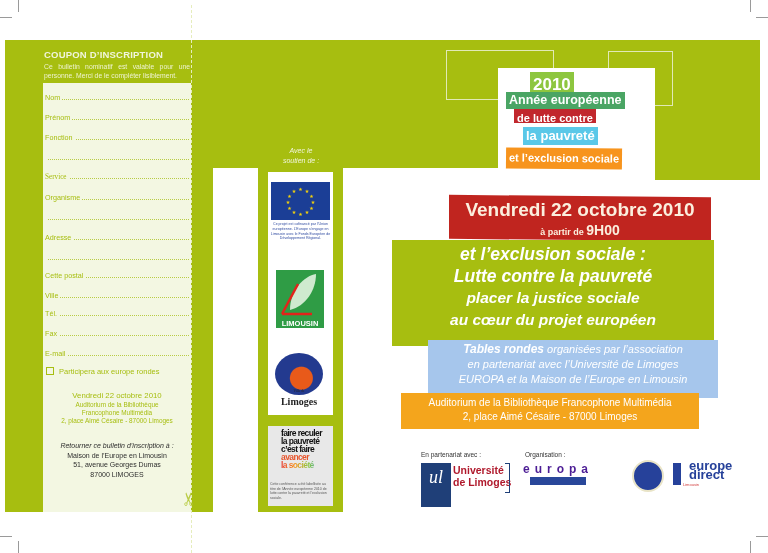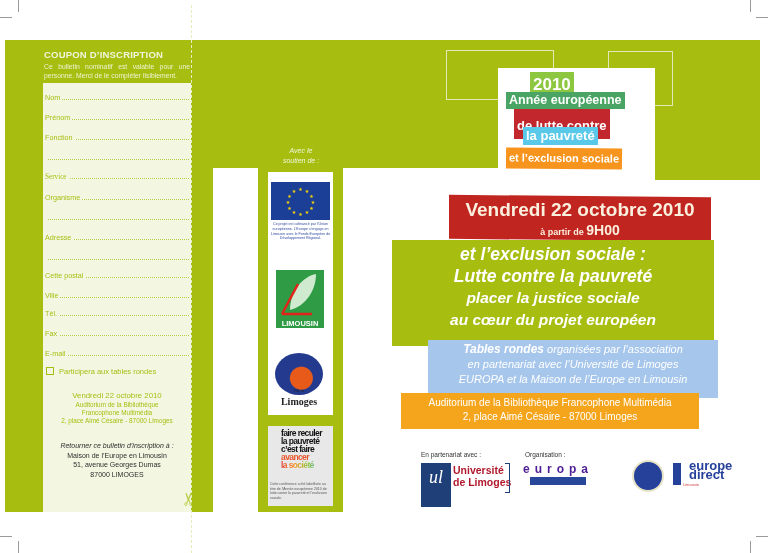--- a/index.html
+++ b/index.html
@@ -99,21 +99,21 @@
   <div class="row" style="top:130px;"><span class="lbl"></span>&nbsp;</div>
   <div class="row" style="top:150px;"><span class="lbl">Adresse</span></div>
   <div class="row" style="top:170px;"><span class="lbl"></span>&nbsp;</div>
   <div class="row" style="top:188px;"><span class="lbl">Cette postal</span></div>
   <div class="row" style="top:208px;"><span class="lbl">Ville</span></div>
   <div class="row" style="top:226px;"><span class="lbl">Tél.</span></div>
   <div class="row" style="top:246px;"><span class="lbl">Fax</span></div>
   <div class="row" style="top:266px;"><span class="lbl">E-mail</span></div>
 
   <div class="abs checkrow">
-    <span class="checkbox"></span><span>Participera aux tables rondes</span>
+    <span class="checkbox"></span><span>Participera aux europe rondes</span>
   </div>
 
   <div class="abs venue">
     <div class="date">Vendredi 22 octobre 2010</div>
     <div>Auditorium de la Bibliothèque</div>
     <div>Francophone Multimédia</div>
     <div>2, place Aimé Césaire - 87000 Limoges</div>
   </div>
 
   <div class="abs return">
@@ -172,21 +172,21 @@
   <div>la pauvreté</div>
   <div>c’est faire</div>
   <div style="color:#e8542b;">avancer</div>
   <div style="background:linear-gradient(90deg,#e8342b,#f7941d,#8dc63f,#3aa3e3);-webkit-background-clip:text;background-clip:text;color:transparent;">la société</div>
 </div>
 <div class="abs faire-small">Cette conférence a été labellisée au titre de l’Année européenne 2010 de lutte contre la pauvreté et l’exclusion sociale.</div>
 
 <div class="abs logo-panel"></div>
 <div class="lab" style="left:530px;top:72px;background:#8dc63f;font-size:17px;padding:3px 3px;height:32px;line-height:20px;">2010</div>
 <div class="lab" style="left:506px;top:92px;background:#4aa564;font-size:12.5px;padding:0 3px;height:17px;line-height:17px;">Année européenne</div>
-<div class="lab" style="left:514px;top:109px;background:#c1272d;font-size:13px;padding:8px 3px;height:14px;line-height:18px;">de lutte contre</div>
+<div class="lab" style="left:514px;top:109px;background:#c1272d;font-size:11px;padding:0 3px;height:14px;line-height:18px;">de lutte contre</div>
 <div class="lab" style="left:523px;top:127px;background:#5ac8e8;font-size:13px;padding:0 3px;height:18px;line-height:18px;">la pauvreté</div>
 <div class="lab" style="left:506px;top:148px;background:#f7941d;font-size:11px;padding:0 3px;height:21px;line-height:21px;transform:rotate(0.6deg);">et l’exclusion sociale</div>
 
 <div class="abs date-box"></div>
 <div class="abs date-main">Vendredi 22 octobre 2010</div>
 <div class="abs date-sub"><span>à partir de</span> <b>9H00</b></div>
 
 <div class="abs title-box"></div>
 <div class="abs title-text">
   <div>et l’exclusion sociale :</div>

